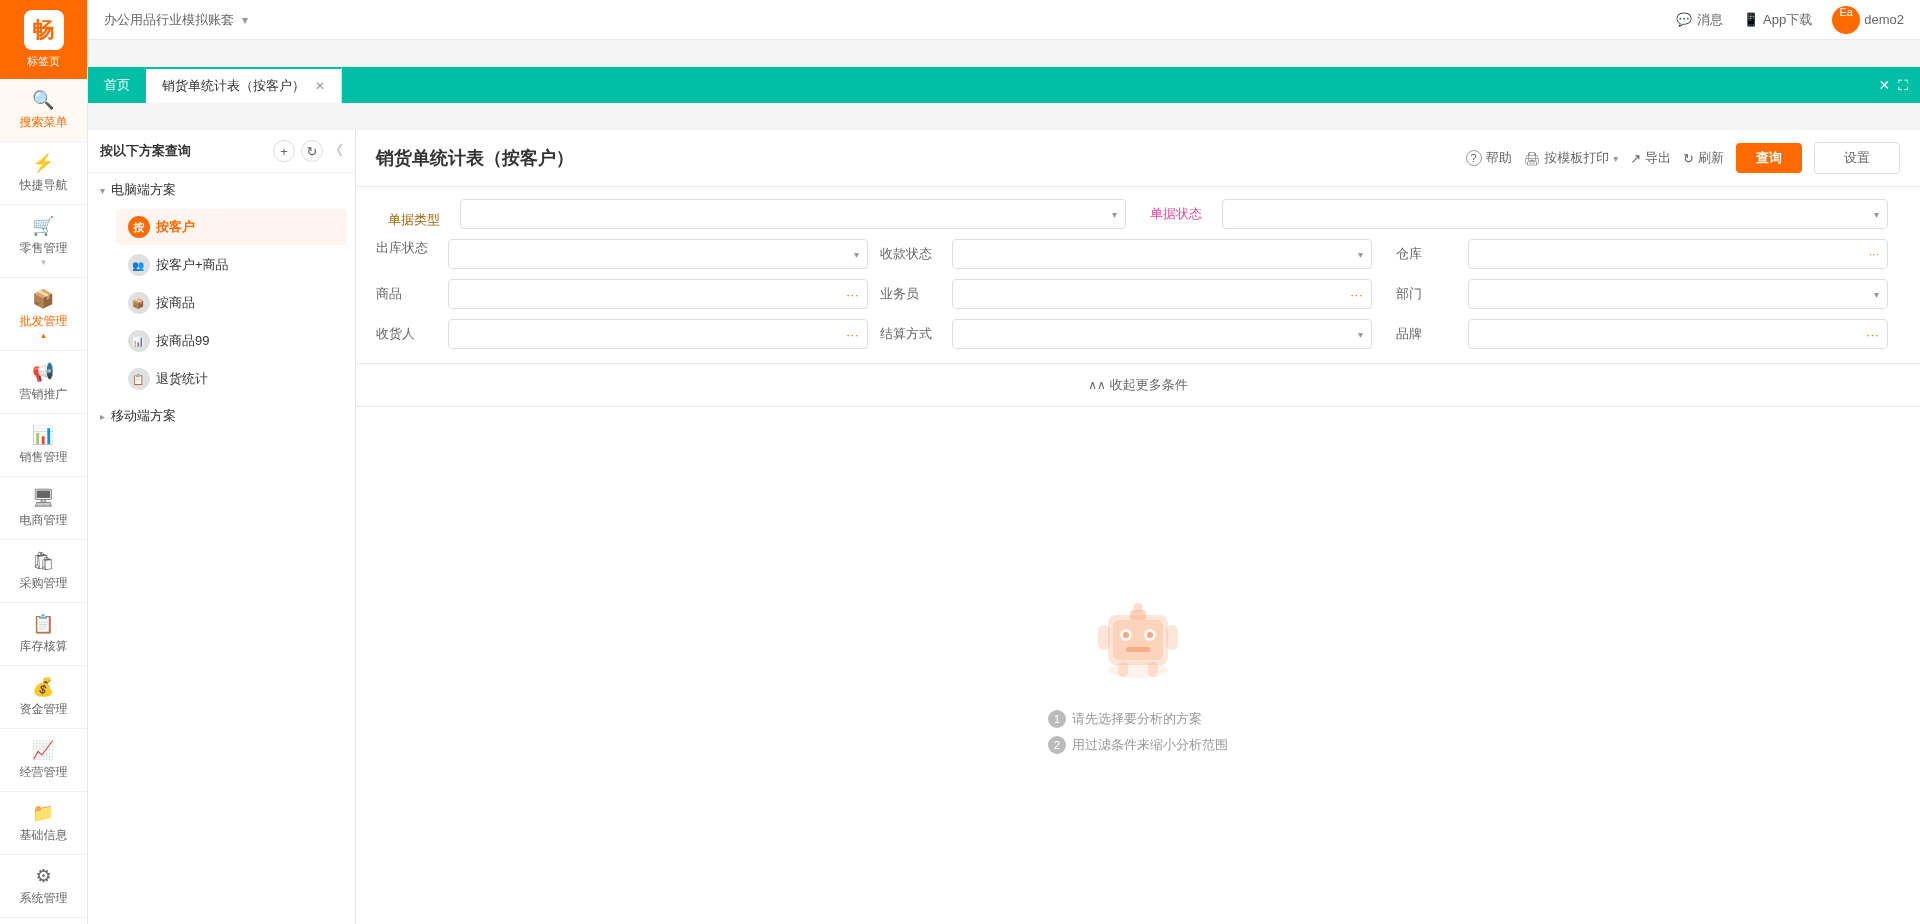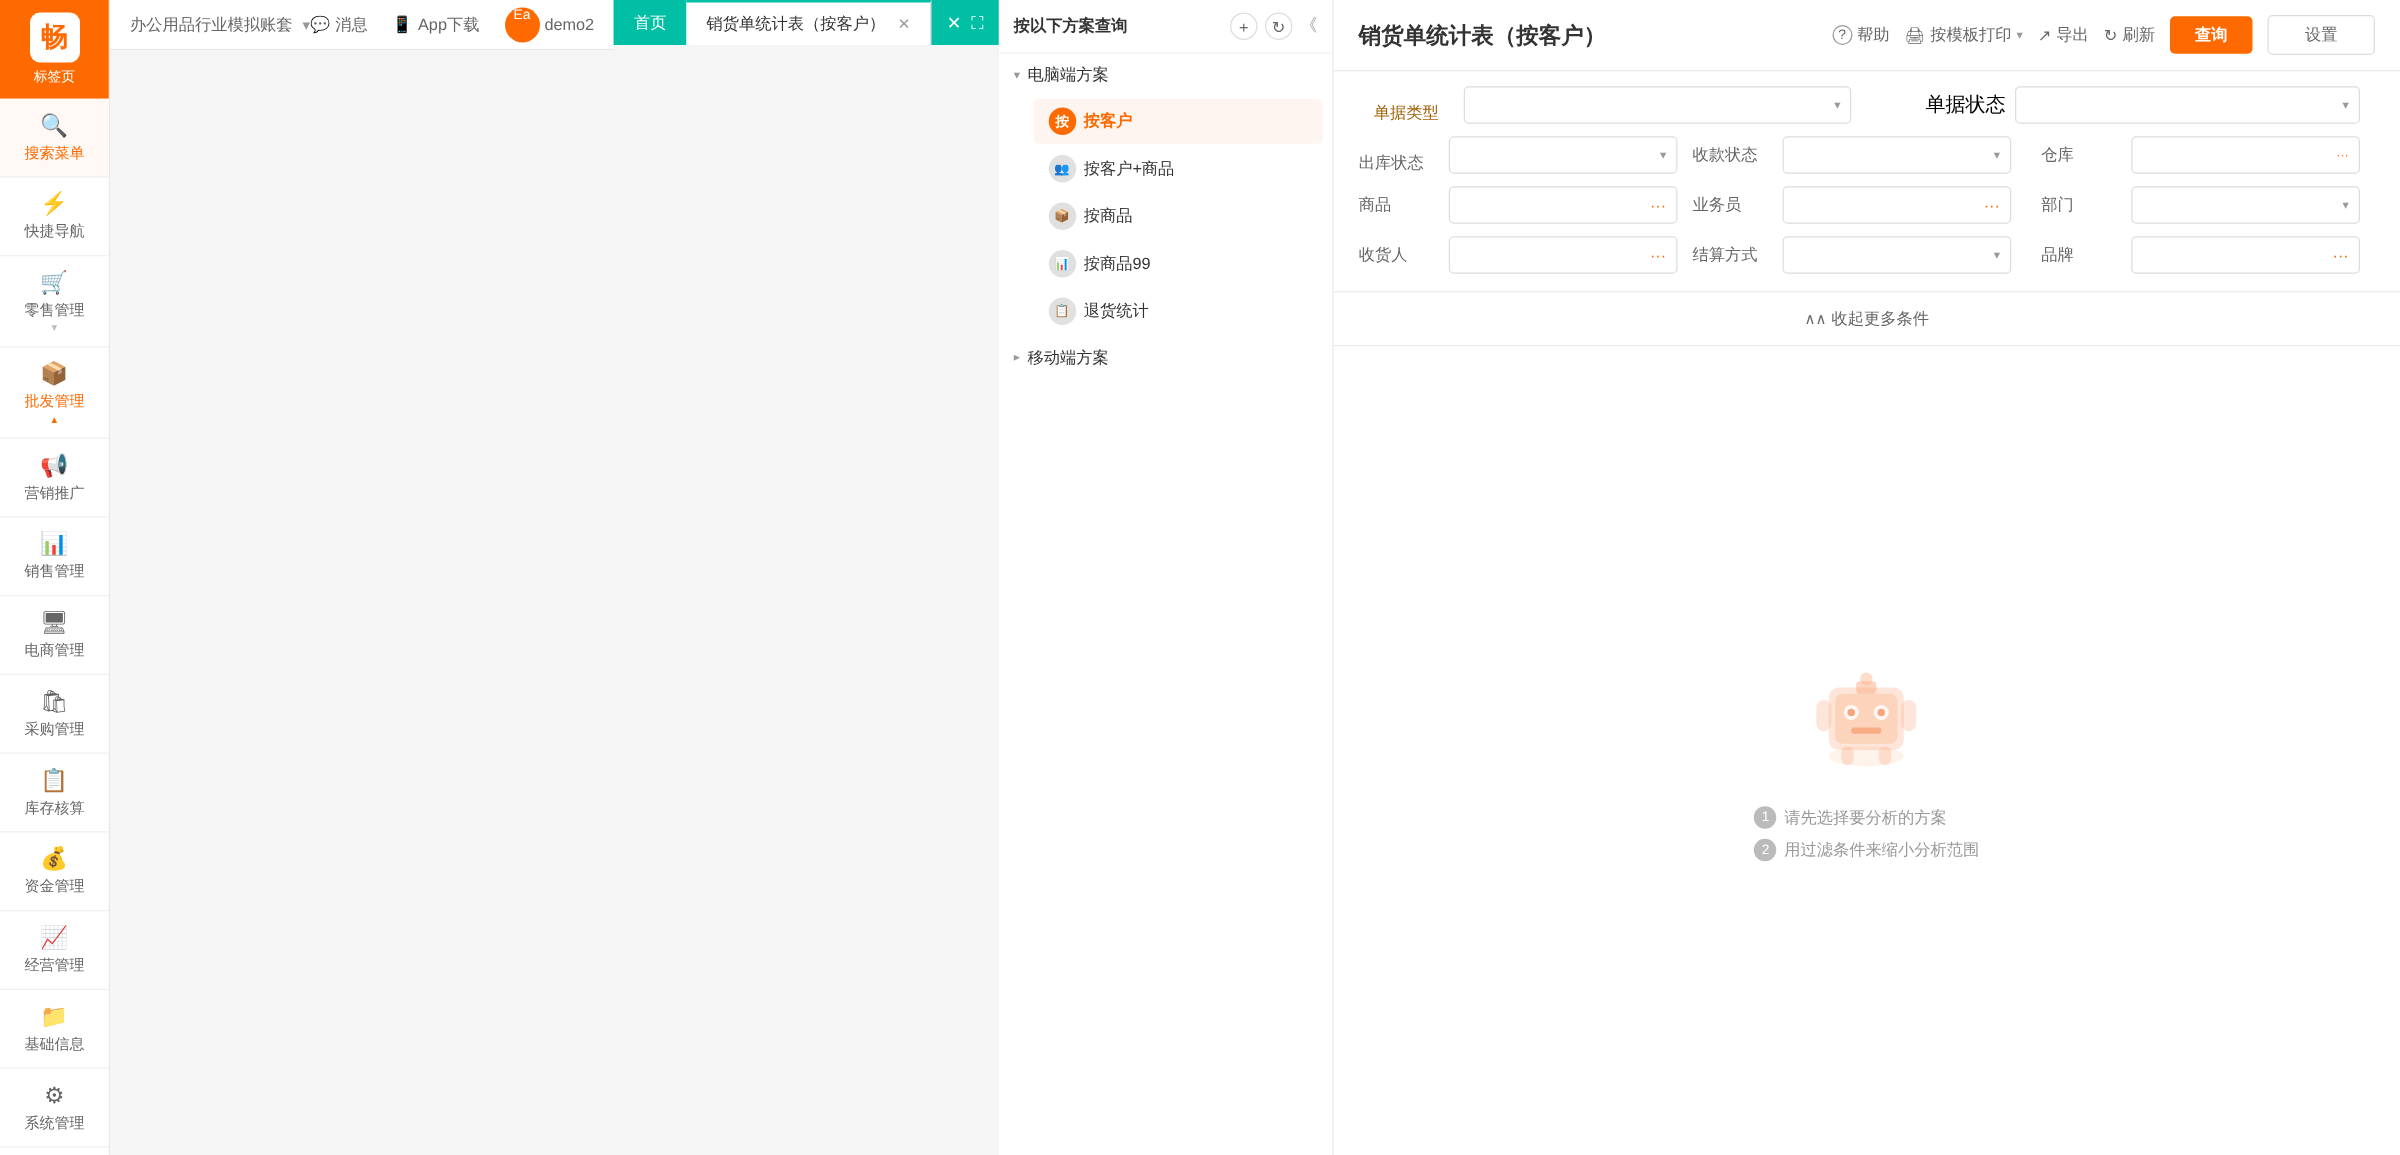--- a/index.html
+++ b/index.html
@@ -10,21 +10,21 @@
     .sidebar-logo { width: 100%; background: #ff6a00; padding: 10px 8px; display: flex; flex-direction: column; align-items: center; cursor: pointer; }
     .sidebar-logo-icon { width: 40px; height: 40px; background: #fff; border-radius: 8px; display: flex; align-items: center; justify-content: center; margin-bottom: 4px; }
     .sidebar-logo-icon span { font-size: 18px; color: #ff6a00; font-weight: bold; }
     .sidebar-logo-text { color: #fff; font-size: 11px; }
     .sidebar-item { width: 100%; padding: 10px 4px; display: flex; flex-direction: column; align-items: center; cursor: pointer; color: #666; font-size: 12px; border-bottom: 1px solid #f0f0f0; }
     .sidebar-item.active { color: #ff6a00; }
     .sidebar-item-icon { font-size: 18px; margin-bottom: 3px; }
     .sidebar-search { background: #fff8f5; color: #ff6a00; }
 
     
-    .main { flex: 1; display: flex; flex-direction: row; overflow: hidden; }
+    .main { flex: 1; display: flex; flex-direction: column; overflow: hidden; gap: 27px; }
 
     
     .topbar { background: #fff; border-bottom: 1px solid #e8e8e8; display: flex; align-items: center; justify-content: space-between; padding: 0 16px; height: 40px; }
     .topbar-left { display: flex; align-items: center; gap: 8px; }
     .topbar-title { font-size: 13px; color: #666; }
     .topbar-dropdown { font-size: 12px; color: #999; cursor: pointer; }
     .topbar-right { display: flex; align-items: center; gap: 20px; }
     .topbar-btn { display: flex; align-items: center; gap: 4px; cursor: pointer; color: #666; font-size: 13px; }
     .user-avatar { width: 28px; height: 28px; border-radius: 50%; background: #ff6a00; display: flex; align-items: flex-start; justify-content: center; color: #fff; font-size: 11px; overflow: hidden; }
     .tab { display: flex; align-items: center; gap: 6px; padding: 0 16px; height: 36px; cursor: pointer; font-size: 13px; color: #666; border-right: 1px solid #ddd; background: #f0f0f0; }
@@ -275,30 +275,30 @@
 
           <div style="display:flex; align-items:center; flex:1; min-width:0; padding:0 12px;">
             <span style="color:#a16207;font-size:13px;width:72px;flex-shrink:0;margin-top:11px;">单据类型</span>
             <div class="filter-select">
               <span style="color:#ccc;font-size:13px;"></span>
               <span class="select-arrow">▾</span>
             </div>
           </div>
 
           <div style="display:flex; align-items:center; flex:1; min-width:0; padding:0 12px;">
-            <span style="color:#000000;font-size:16px;width:72px;flex-shrink:0;margin-left:35px;">单据状态</span>
+            <span style="color:#ec4899;font-size:13px;width:72px;flex-shrink:0;">单据状态</span>
             <div class="filter-select">
               <span style="color:#ccc;font-size:13px;"></span>
               <span class="select-arrow">▾</span>
             </div>
           </div>
         </div>
 
         <div style="display:flex; align-items:center; margin-bottom:10px; gap:0;">
-          <div style="display:flex; align-items:flex-end; flex:1; min-width:0;">
+          <div style="display:flex; align-items:flex-start; flex:1; min-width:0;">
             <span style="color:#666;font-size:13px;width:72px;flex-shrink:0;">出库状态</span>
             <div class="filter-select">
               <span style="color:#ccc;font-size:13px;"></span>
               <span class="select-arrow">▾</span>
             </div>
           </div>
           <div style="display:flex; align-items:center; flex:1; min-width:0; padding:0 12px;">
             <span style="color:#666;font-size:13px;width:72px;flex-shrink:0;">收款状态</span>
             <div class="filter-select">
               <span style="color:#ccc;font-size:13px;"></span>

